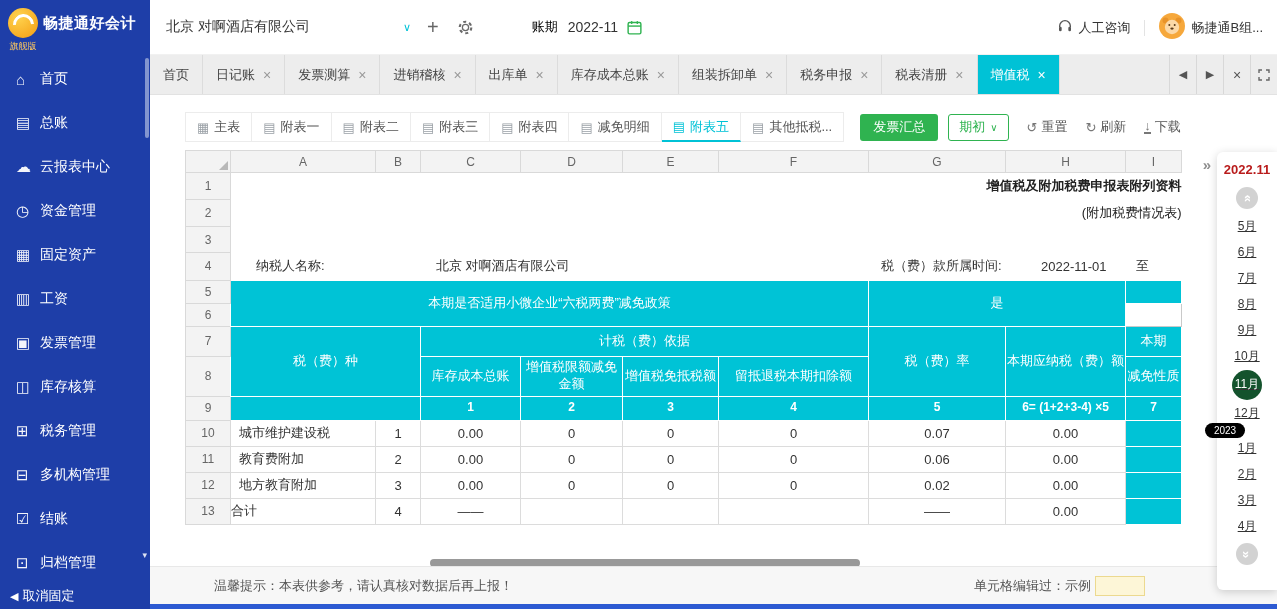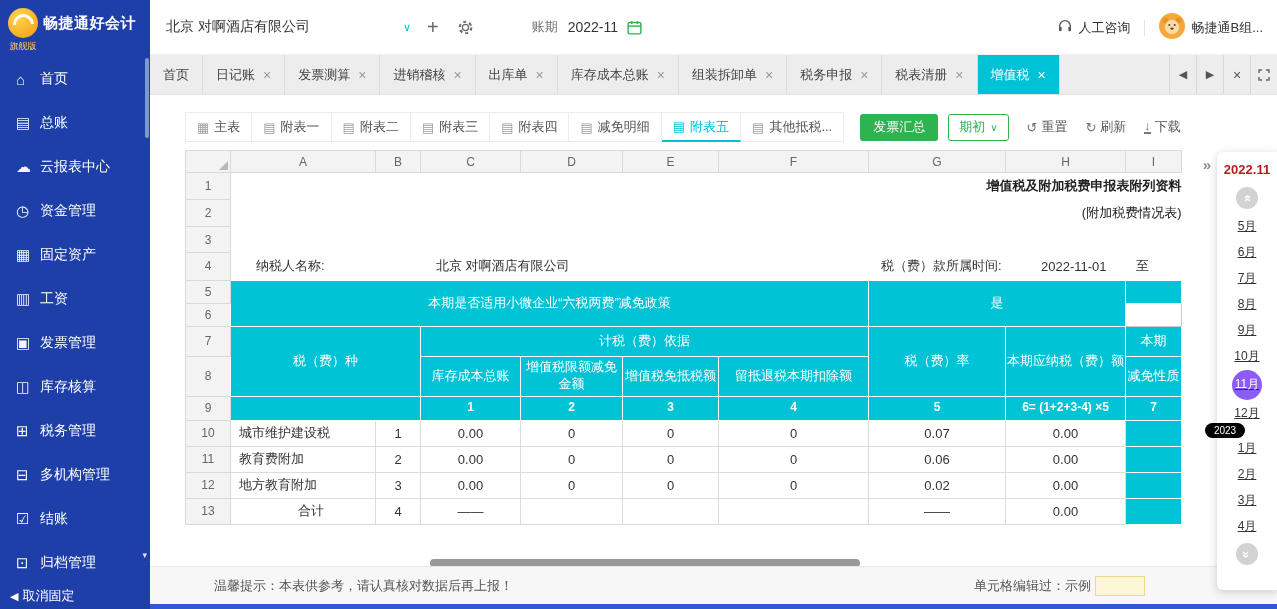--- a/index.html
+++ b/index.html
@@ -28,21 +28,21 @@
   .main{position:absolute;left:150px;top:0;right:0;height:100%;}
 
   
   .topbar{position:relative;height:55px;background:#fff;display:flex;align-items:center;border-bottom:1px solid #f1f1f1;}
   .company-box{display:flex;align-items:center;justify-content:space-between;width:245px;margin-left:16px;cursor:pointer;}
   .company{font-size:14px;color:#333;}
   .caret{color:#00c2d6;font-size:11px;}
   .plus{font-size:20px;margin-left:16px;color:#666;font-weight:300;cursor:pointer;}
   .gear{margin-left:18px;display:flex;cursor:pointer;}
   .period{display:flex;align-items:center;margin-left:26px;}
-  .period-label{color:#737373;padding-left:32px;}
+  .period-label{color:#000000;padding-left:32px;}
   .period-val{margin-left:10px;font-size:14px;color:#333;cursor:pointer;}
   .cal{margin-left:8px;display:flex;cursor:pointer;}
   .tb-right{position:absolute;right:14px;top:0;height:55px;display:flex;align-items:center;}
   .consult{display:flex;align-items:center;color:#333;cursor:pointer;}
   .consult svg{margin-right:5px;}
   .tb-div{width:1px;height:16px;background:#e3e3e3;margin:0 14px;}
   .user{display:flex;align-items:center;cursor:pointer;}
   .user-name{margin-left:6px;}
 
   
@@ -80,33 +80,33 @@
   .title-cell{text-align:right;font-size:17px;font-weight:bold;color:#222;}
   .subtitle-cell{text-align:right;padding-right:88px;font-size:13px;color:#222;}
   .r4c{position:relative;height:27px;}
   .r4c span{position:absolute;top:50%;transform:translateY(-50%);white-space:nowrap;}
   .cy{background:#00c3d6;border:1px solid #fff;color:#fff;text-align:center;font-size:12px;line-height:1.3;}
   .cy.big{font-size:13px;}
   .cy.bold{font-weight:bold;font-size:12px;}
   .wcell{background:#fff;border:1px solid #c9c9c9;}
   .dc{background:#fff;border:1px solid #dcdcdc;text-align:center;color:#333;}
   .dc.name{text-align:left;padding-left:8px;}
-  .dc.ctr{text-align:center;padding-left:16px;margin-left:29px;}
+  .dc.ctr{text-align:left;padding-left:0;margin-left:29px;}
   .hthumb{position:absolute;left:280px;top:463px;width:430px;height:8px;border-radius:4px;background:#999;cursor:pointer;}
 
   
   .mpanel{position:absolute;right:0;top:152px;width:60px;height:438px;background:#fff;border-radius:6px 0 0 6px;
           box-shadow:0 2px 10px rgba(0,0,0,.18);z-index:20;}
   .mp-head{text-align:center;font-weight:bold;font-size:13px;color:#b91c1c;padding:10px 0 6px;}
   .mp-circ{width:22px;height:22px;border-radius:50%;background:#d2d2d2;color:#fff;display:flex;align-items:center;justify-content:center;margin:4px auto;cursor:pointer;font-size:13px;font-weight:bold;}
   .rot-up{display:block;transform:rotate(-90deg);}
   .rot-down{display:block;transform:rotate(90deg);}
   .mp-item{height:26px;display:flex;align-items:center;justify-content:center;font-size:12px;color:#333;cursor:pointer;text-decoration:underline;}
   .mp-item.selrow{height:31px;}
-  .mp-item .sel{width:30px;height:30px;border-radius:50%;background:#8b5cf6;color:#fff;display:flex;align-items:center;justify-content:center;text-align:right;}
+  .mp-item .sel{width:30px;height:30px;border-radius:50%;background:#14532d;color:#fff;display:flex;align-items:center;justify-content:center;text-align:right;}
   .mp-year{position:relative;z-index:2;margin:-3px 0 -3px -12px;background:#000000;color:#fff;font-size:10px;height:15px;line-height:15px;border-radius:8px;text-align:center;width:40px;}
   .mp-collapse{position:absolute;right:66px;top:156px;color:#8f8f8f;font-size:15px;font-weight:bold;cursor:pointer;z-index:21;}
 
   
   .footer{position:absolute;left:0;right:0;bottom:5px;height:38px;background:#f7f7f7;border-top:1px solid #e8e8e8;}
   .tip{position:absolute;left:64px;top:50%;transform:translateY(-50%);color:#555;}
   .edited{position:absolute;right:132px;top:50%;transform:translateY(-50%);display:flex;align-items:center;color:#555;}
   .swatch{width:50px;height:20px;margin-left:4px;background:#fdf6d7;border:1px solid #ecd98f;}
   .bottom-strip{position:absolute;left:0;right:0;bottom:0;height:5px;background:#2d5ad2;}
 </style>

